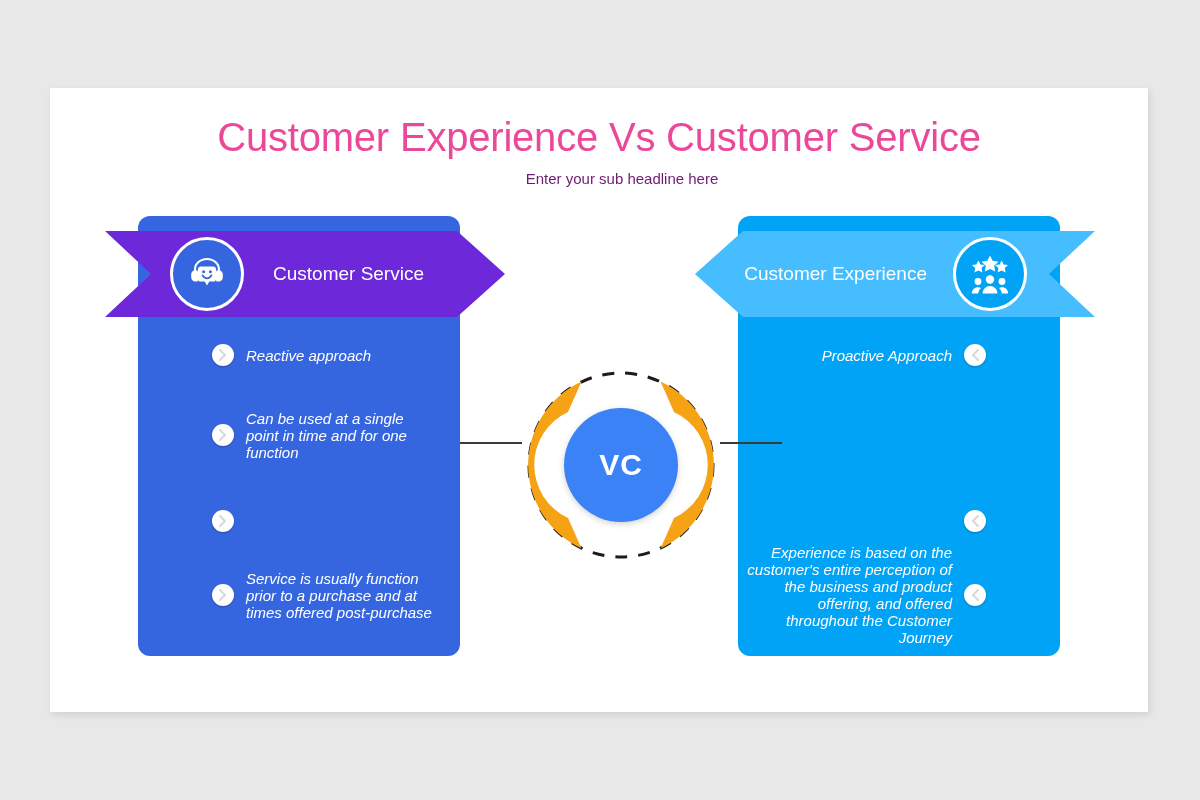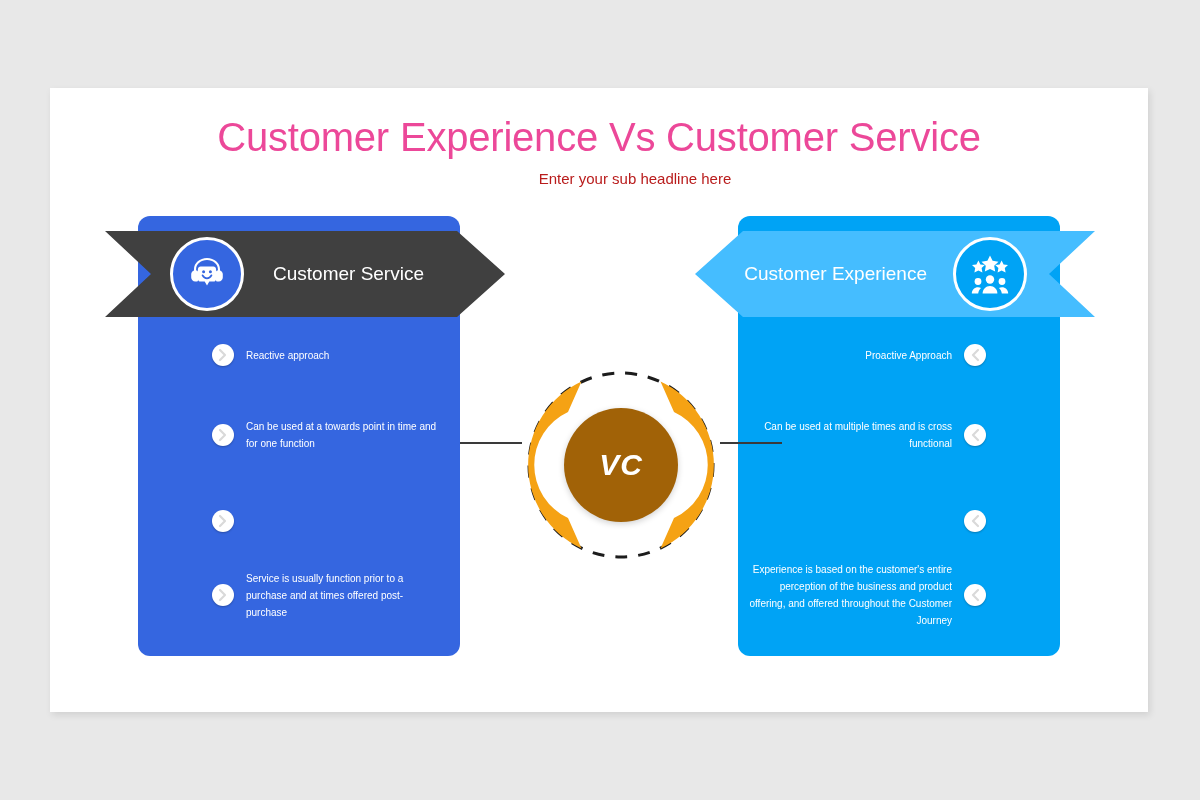--- a/index.html
+++ b/index.html
@@ -32,26 +32,26 @@
     width: 100%;
     text-align: center;
     font-size: 40px;
     font-weight: normal;
     color: #ec4899;
     letter-spacing: -0.2px;
     white-space: nowrap;
   }
   .subtitle {
     position: absolute;
-    left: 16px;
+    left: 3px;
     top: 82px;
     width: 100%;
     text-align: center;
     font-size: 15px;
-    color: #b91c1c;
+    color: #701a75;
     padding-left: 20px;
   }
 
   
   .panel {
     position: absolute;
     top: 128px;
     width: 322px;
     height: 440px;
     border-radius: 12px;
@@ -61,21 +61,21 @@
 
   
   .ribbon {
     position: absolute;
     top: 143px;
     width: 400px;
     height: 86px;
   }
   .ribbon-left {
     left: 55px;
-    background: #404040;
+    background: #6d28d9;
     -webkit-clip-path: polygon(0 0, 352px 0, 400px 50%, 352px 100%, 0 100%, 46px 50%);
     clip-path: polygon(0 0, 352px 0, 400px 50%, 352px 100%, 0 100%, 46px 50%);
   }
   .ribbon-right {
     left: 645px;
     background: #45bdff;
     -webkit-clip-path: polygon(48px 0, 400px 0, 354px 50%, 400px 100%, 48px 100%, 0 50%);
     clip-path: polygon(48px 0, 400px 0, 354px 50%, 400px 100%, 48px 100%, 0 50%);
   }
   .ribbon-label {
@@ -139,23 +139,24 @@
     background: #ffffff;
     box-shadow: 0 1px 2px rgba(0,0,0,0.25);
     position: relative;
   }
   .bullets-left  .dot { margin-left: 74px; margin-right: 12px; }
   .bullets-right .dot { margin-right: 74px; margin-left: 12px; }
   .dot svg { position: absolute; left: 5px; top: 4px; }
 
   .row-text {
     flex: 1 1 auto;
-    font-size: 10px;
+    font-size: 15px;
     line-height: 17px;
     color: #ffffff;
+    font-style: italic;
   }
   .bullets-left  .row-text { text-align: left;  padding-right: 20px; }
   .bullets-right .row-text { text-align: right; padding-left: 8px;  }
 
   
   .hub {
     position: absolute;
     left: 460px;
     top: 266px;
     width: 222px;
@@ -169,26 +170,25 @@
   }
   .connector-left  { left: 410px; width: 62px; }
   .connector-right { left: 670px; width: 62px; }
   .hub-center {
     position: absolute;
     left: 54px;
     top: 54px;
     width: 114px;
     height: 114px;
     border-radius: 50%;
-    background: #a16207;
+    background: #3b82f6;
     box-shadow: 0 2px 6px rgba(0,0,0,0.18);
     display: flex;
     align-items: center;
     justify-content: center;
-    font-style: italic;
   }
   .hub-label {
     font-size: 30px;
     font-weight: bold;
     color: #ffffff;
     letter-spacing: 1px;
   }
   .hub svg { position: absolute; left: 0; top: 0; }
 </style>
 </head>
@@ -249,21 +249,21 @@
       </span>
       <span class="row-text">Reactive approach</span>
     </div>
 
     <div class="row row-1">
       <span class="dot">
         <svg width="12" height="14" viewBox="0 0 12 14">
             <path d="M3 2l5 5-5 5" stroke="#d9d9d9" stroke-width="2.2" fill="none" stroke-linecap="round" stroke-linejoin="round"></path>
           </svg>
       </span>
-      <span class="row-text">Can be used at a towards point in time and for one function</span>
+      <span class="row-text">Can be used at a single point in time and for one function</span>
     </div>
 
     <div class="row row-2">
       <span class="dot">
         <svg width="12" height="14" viewBox="0 0 12 14">
             <path d="M3 2l5 5-5 5" stroke="#d9d9d9" stroke-width="2.2" fill="none" stroke-linecap="round" stroke-linejoin="round"></path>
           </svg>
       </span>
     </div>
 
@@ -281,28 +281,20 @@
 
     <div class="row row-0">
       <span class="dot">
         <svg width="12" height="14" viewBox="0 0 12 14">
             <path d="M9 2L4 7l5 5" stroke="#d9d9d9" stroke-width="2.2" fill="none" stroke-linecap="round" stroke-linejoin="round"></path>
           </svg>
       </span>
       <span class="row-text">Proactive Approach</span>
     </div>
 
-    <div class="row row-1">
-      <span class="dot">
-        <svg width="12" height="14" viewBox="0 0 12 14">
-            <path d="M9 2L4 7l5 5" stroke="#d9d9d9" stroke-width="2.2" fill="none" stroke-linecap="round" stroke-linejoin="round"></path>
-          </svg>
-      </span>
-      <span class="row-text">Can be used at multiple times and is cross functional</span>
-    </div>
 
     <div class="row row-2">
       <span class="dot">
         <svg width="12" height="14" viewBox="0 0 12 14">
             <path d="M9 2L4 7l5 5" stroke="#d9d9d9" stroke-width="2.2" fill="none" stroke-linecap="round" stroke-linejoin="round"></path>
           </svg>
       </span>
     </div>
 
     <div class="row row-3">

